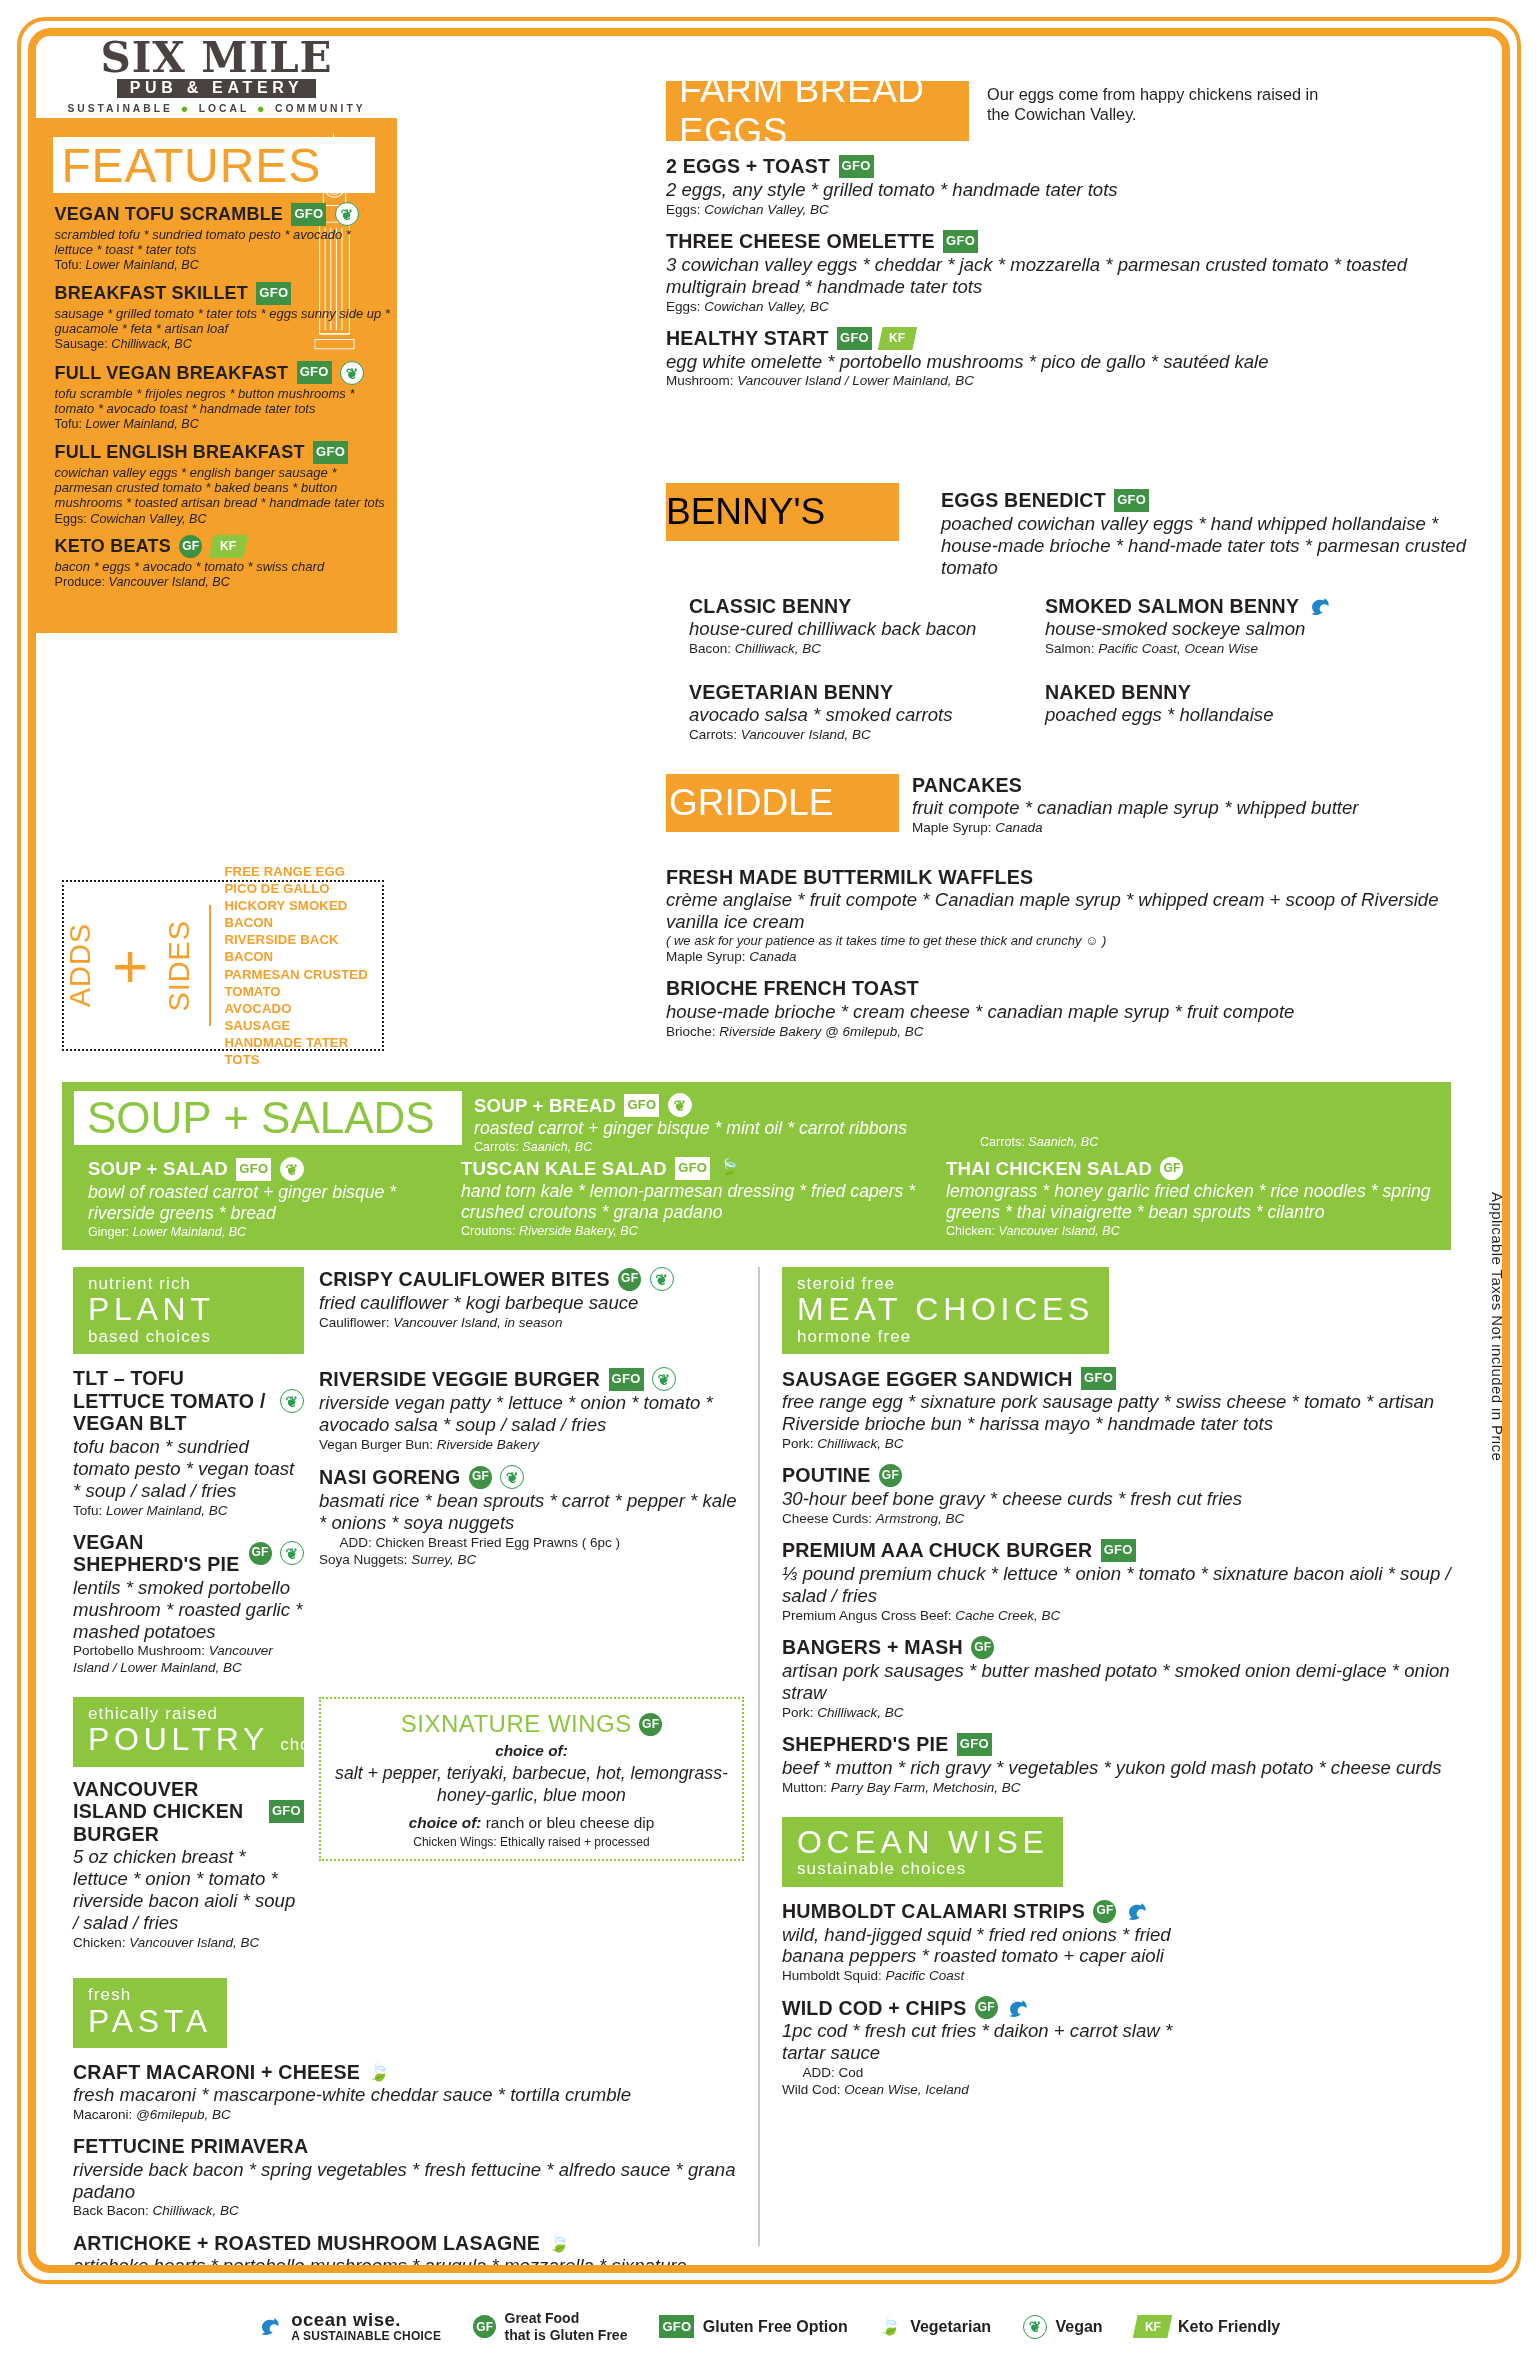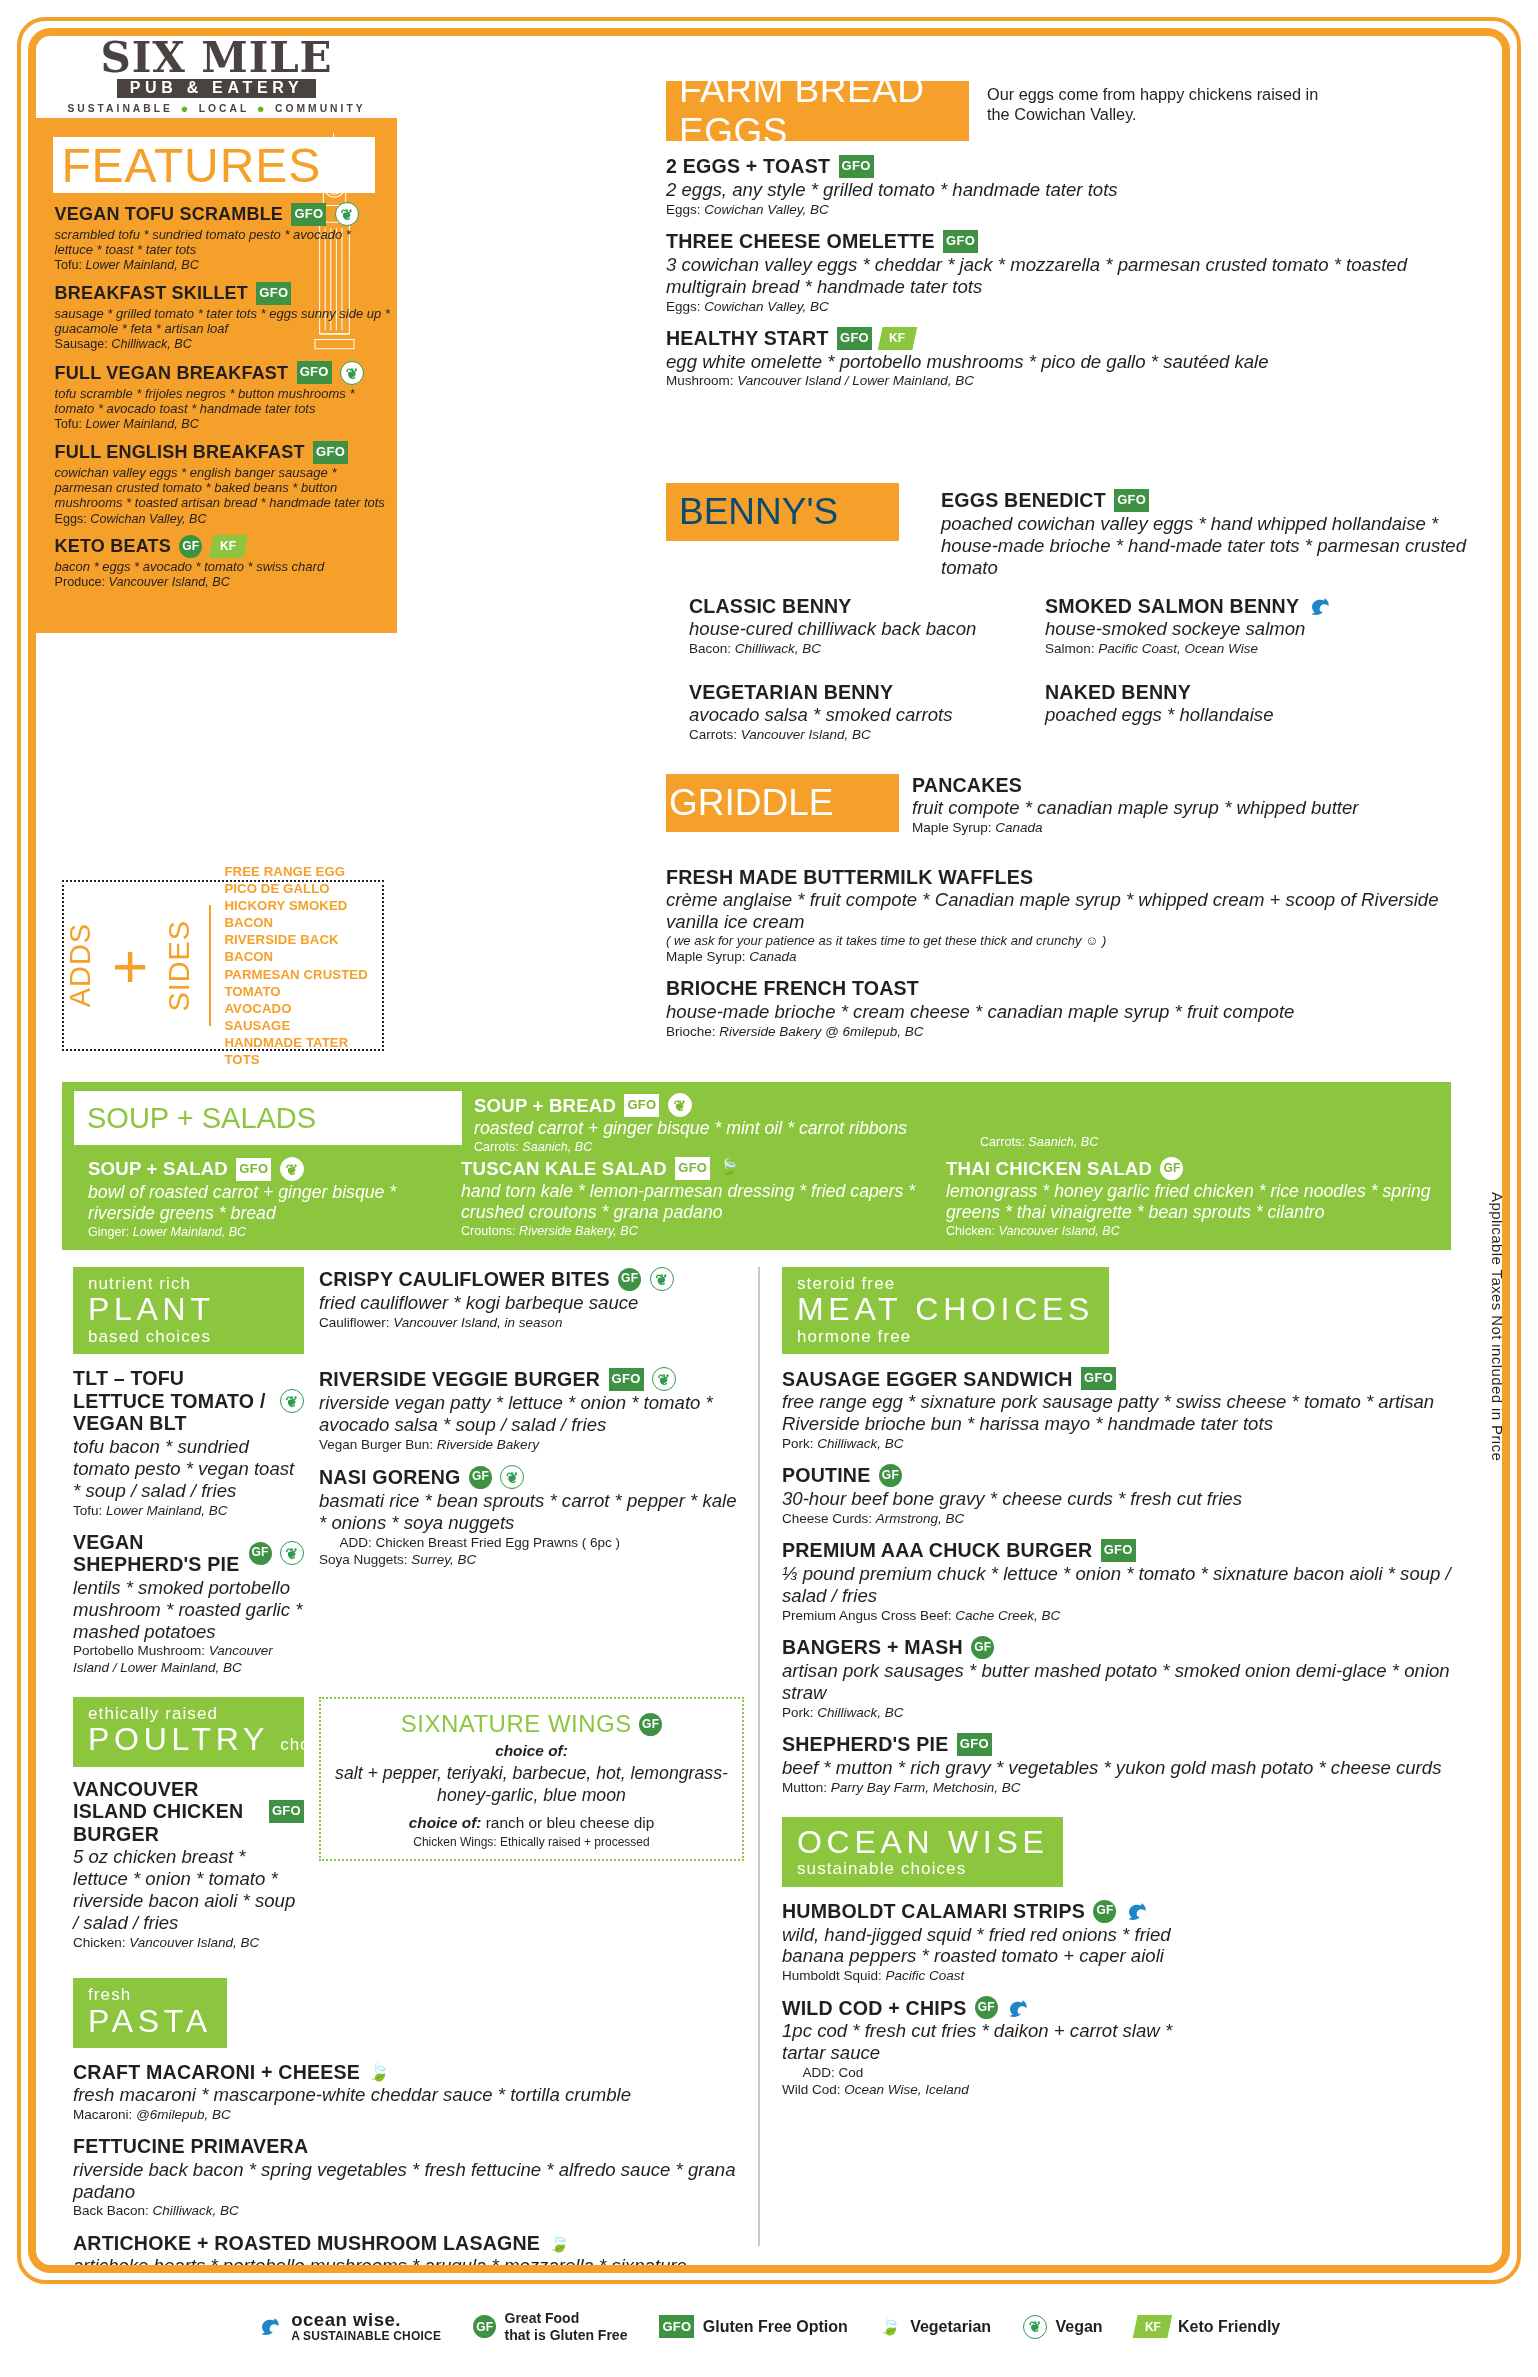--- a/index.html
+++ b/index.html
@@ -110,22 +110,22 @@
     position:absolute; left:630px; top:45px; width:303px; height:60px;
     background:#f5a02a; color:#fff; font-size:37px; font-weight:300;
     display:flex; align-items:center; padding-left:13px; letter-spacing:0.5px;
   }
   .eggs-note{ position:absolute; left:951px; top:48px; width:345px;
       font-size:16.3px; line-height:1.25; text-align:left; }
   .eggs-list{ position:absolute; left:630px; top:119px; width:774px; }
 
   .bennys-head{
     position:absolute; left:630px; top:447px; width:233px; height:58px;
-    background:#f5a02a; color:#0c4a6e; font-size:37px; font-weight:300;
-    display:flex; align-items:center; padding-left:13px;
+    background:#f5a02a; color:#000000; font-size:37px; font-weight:300;
+    display:flex; align-items:center; 
   }
   .benedict{ position:absolute; left:876px; top:453px; width:533px;margin-left:29px;}
   .benny-grid{
     position:absolute; left:653px; top:559px; width:757px;
     display:grid; grid-template-columns:356px 401px; column-gap:0; row-gap:11.2px;
   }
   .griddle-head{
     position:absolute; left:630px; top:738px; width:233px; height:58px;
     background:#f5a02a; color:#fff; font-size:37px; font-weight:300;
     display:flex; align-items:center; padding-left:3px;
@@ -134,21 +134,21 @@
   .griddle-rest{ position:absolute; left:630px; top:830px; width:779px; }
   .tiny-note{ font-size:13px; font-style:italic; }
 
   
   .soup-band{
     position:absolute; left:26px; top:1046px; width:1389px; height:168px;
     background:#8cc63e; color:#fff;
   }
   .soup-title{
     position:absolute; left:12px; top:9.3px; width:388px; height:54px;
-    background:#fff; color:#8cc63e; font-size:29px; font-weight:300;
+    background:#fff; color:#8cc63e; font-size:44px; font-weight:300;
     display:flex; align-items:center; padding-left:13px;
   }
   .soup-bread{ position:absolute; left:412px; top:11.2px; width:522px; }
   .soup-bread .dish-name, .soup-cols .dish-name{ color:#fff; font-size:18.6px;}
   .soup-bread .dish-desc, .soup-cols .dish-desc{ color:#fff; font-size:17.7px;}
   .soup-bread .dish-src, .soup-cols .dish-src{ color:#fff; font-size:12.6px;}
   .carrot-src{ position:absolute; left:918px; top:53px; font-size:12.6px;}
   .soup-cols{ position:absolute; left:26px; top:75px; width:1350px;
       display:grid; grid-template-columns:373px 485px 485px; }
   .soup-cols .gfo{ background:#fff; color:#7ab832; }

